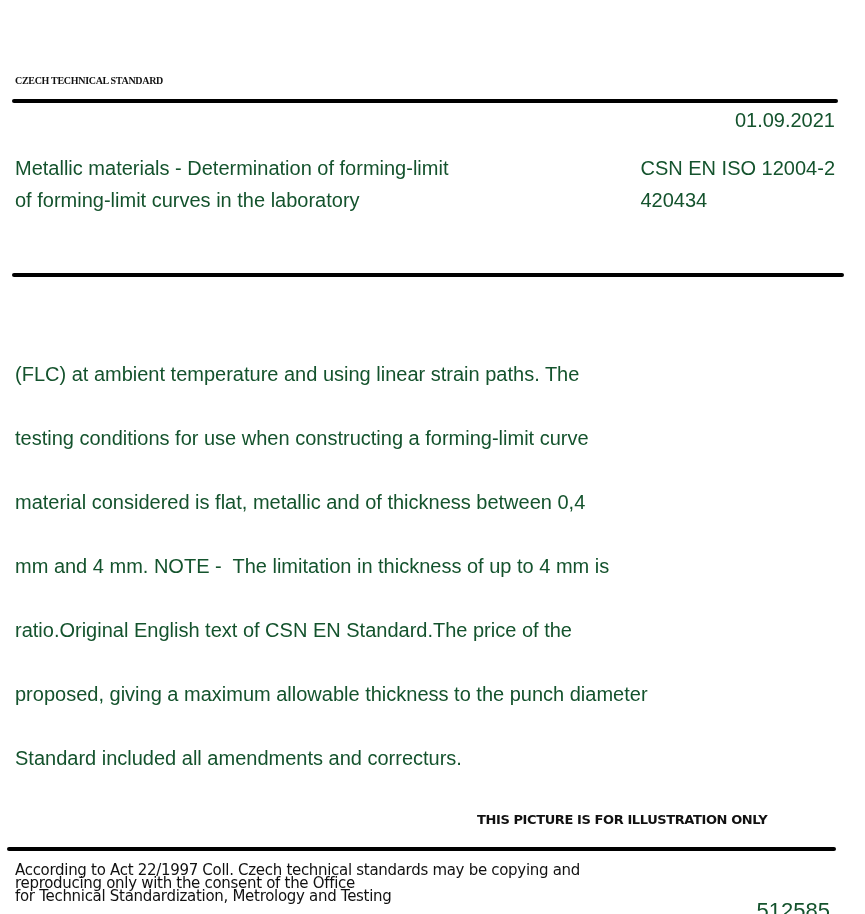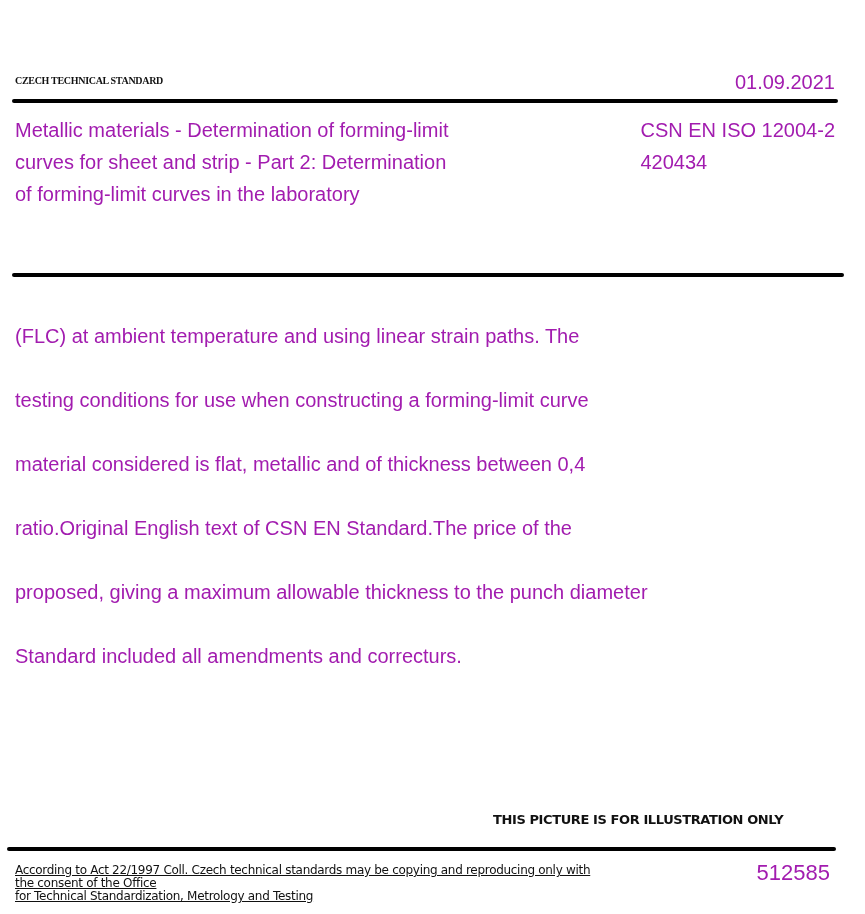--- a/index.html
+++ b/index.html
@@ -1,54 +1,54 @@
 <!DOCTYPE html>
 <html><head>
   <meta charset="utf-8">
   <style>
     html, body { margin: 0; padding: 0; background: #ffffff; }
     body { width: 865px; height: 914px; position: relative; overflow: hidden; }
     .abs { position: absolute; }
-    .teal { color: #a21caf; font-family: "Liberation Sans", sans-serif; }
+    .teal { color: #14532d; font-family: "Liberation Sans", sans-serif; margin-top: 38px; }
     .header-title { left: 15px; top: 75px; font-family: Liberation Serif, serif; font-weight: bold; font-size: 10px; color: #111; letter-spacing: -0.3px; }
     .date { right: 30px; top: 71px; font-size: 20px; }
     .rule { background: #000; border-radius: 3px; }
     .rule1 { left: 12px; top: 99px; width: 826px; height: 4px; }
     .rule2 { left: 12px; top: 273px; width: 832px; height: 4px; }
     .rule3 { left: 7px; top: 847px; width: 829px; height: 4px; }
     .title-block { left: 15px; top: 114px; width: 490px; font-size: 20px; line-height: 32px; }
     .code-block { right: 30px; top: 114px; font-size: 20px; line-height: 32px; }
     .body-text { left: 15px; top: 288px; width: 700px; font-size: 20px; line-height: 32px; white-space: pre-line; }
-    .illustration { left: 493px; top: 812px; font-family: "DejaVu Sans", sans-serif; font-weight: bold; font-size: 13px; color: #111; letter-spacing: -0.4px; }
-    .footer-note { left: 15px; top: 864px; width: 580px; font-family: "DejaVu Sans", sans-serif; font-size: 12px; line-height: 13px; color: #111; letter-spacing: -0.3px; text-decoration: underline; }
+    .illustration { left: 477px; top: 812px; font-family: "DejaVu Sans", sans-serif; font-weight: bold; font-size: 13px; color: #111; letter-spacing: -0.4px; }
+    .footer-note { left: 15px; top: 864px; width: 580px; font-family: "DejaVu Sans", sans-serif; font-size: 15px; line-height: 13px; color: #111; letter-spacing: -0.3px; }
     .footer-number { right: 35px; top: 860px; font-size: 22px; }
   </style>
 </head>
 <body>
 
 <div class="abs header-title">CZECH TECHNICAL STANDARD</div>
 <div class="abs teal date">01.09.2021</div>
 <div class="abs rule rule1"></div>
 
 <div class="abs teal title-block">
   <div>Metallic materials - Determination of forming-limit</div>
-  <div>curves for sheet and strip - Part 2: Determination</div>
   <div>of forming-limit curves in the laboratory</div>
 </div>
 <div class="abs teal code-block">
   <div>CSN EN ISO 12004-2</div>
   <div>420434</div>
 </div>
 
 <div class="abs rule rule2"></div>
 
 <div class="abs teal body-text">
   <div>(FLC) at ambient temperature and using linear strain paths. The</div>
   <div>testing conditions for use when constructing a forming-limit curve</div>
   <div>material considered is flat, metallic and of thickness between 0,4</div>
+  <div style="white-space:pre">mm and 4 mm. NOTE -  The limitation in thickness of up to 4 mm is</div>
   <div>ratio.Original English text of CSN EN Standard.The price of the</div>
   <div>proposed, giving a maximum allowable thickness to the punch diameter</div>
   <div>Standard included all amendments and correcturs.</div>
 </div>
 
 <div class="abs illustration">THIS PICTURE IS FOR ILLUSTRATION ONLY</div>
 <div class="abs rule rule3"></div>
 
 <div class="abs footer-note">
   <div>According to Act 22/1997 Coll. Czech technical standards may be copying and reproducing only with the consent of the Office</div>

